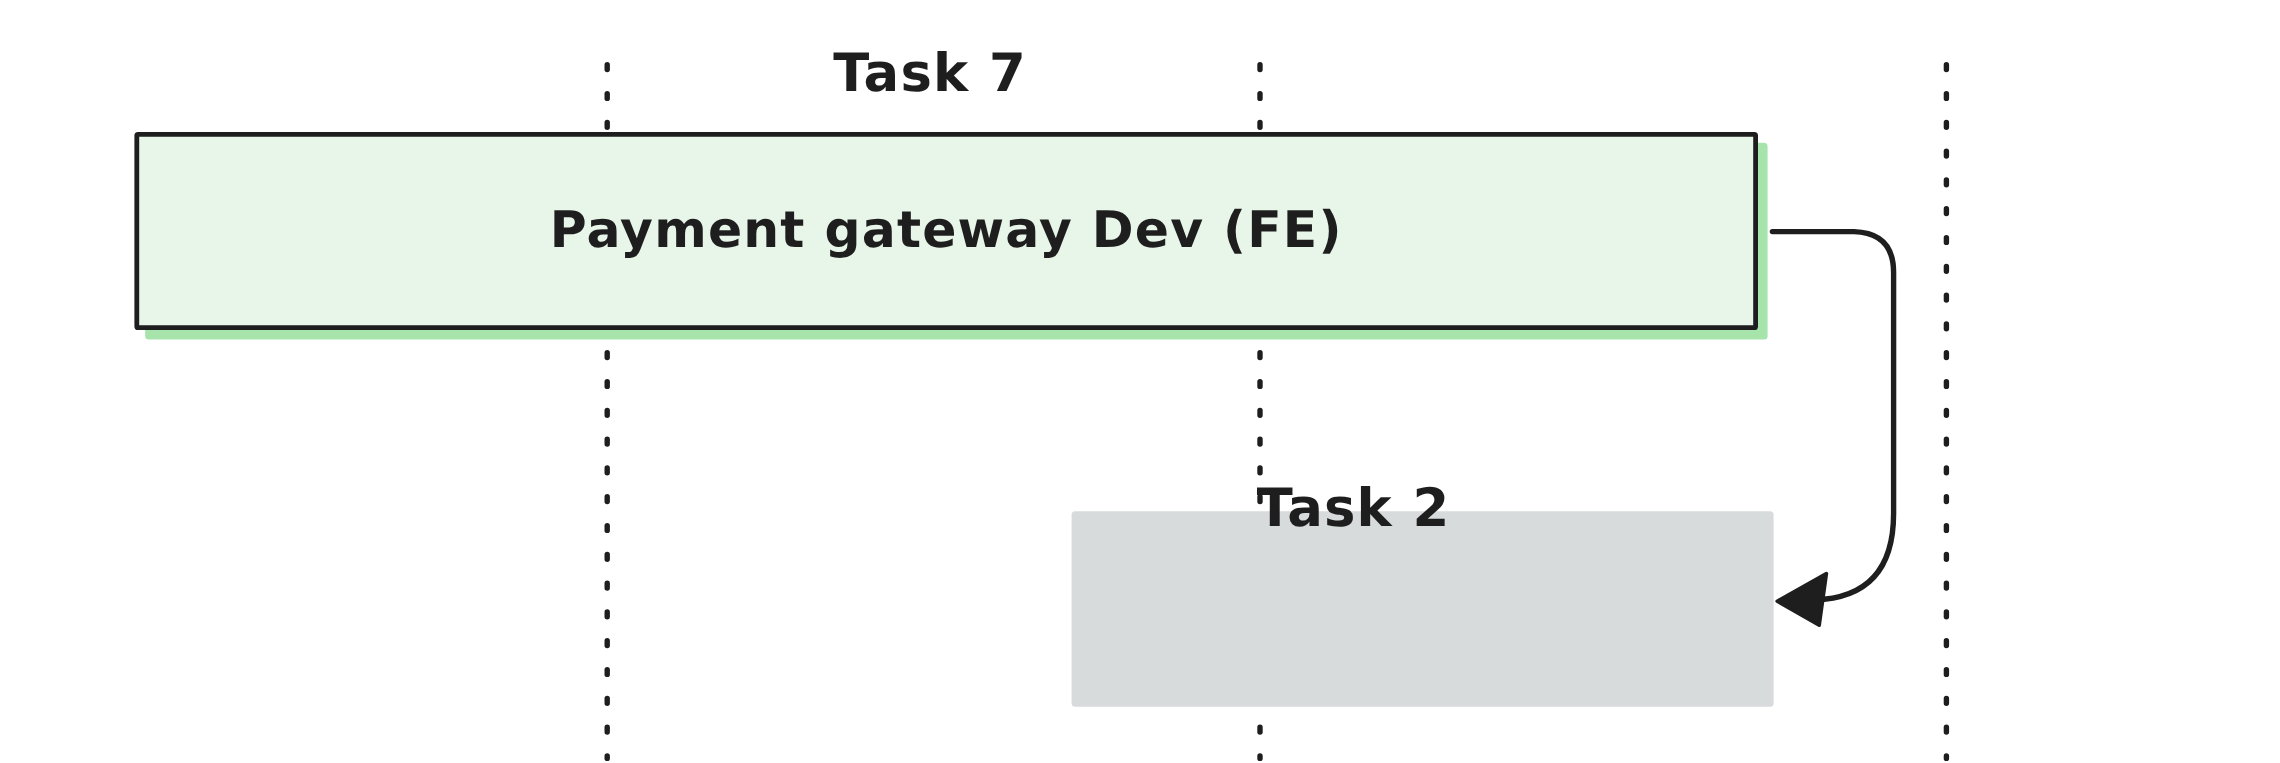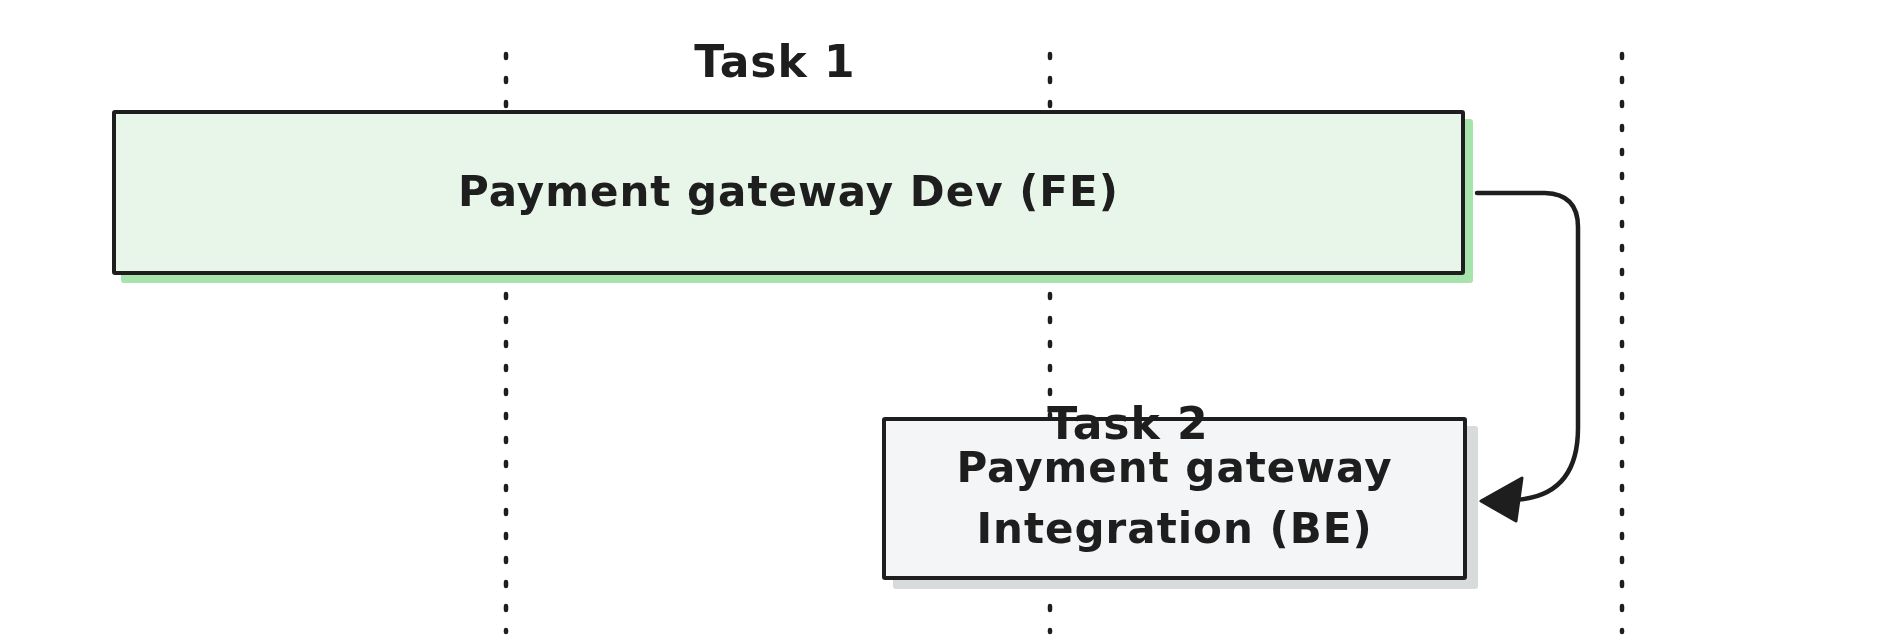--- a/index.html
+++ b/index.html
@@ -82,25 +82,22 @@
     <line class="gridline" x1="1050" y1="54" x2="1050" y2="632"></line>
     <line class="gridline" x1="1622" y1="54" x2="1622" y2="632"></line>
   </svg>
 
   <div class="bar-shadow bar-1-shadow" style="background-color: rgb(166, 228, 172);"></div>
   <div class="bar bar-1" style="background-color: rgb(232, 246, 234);">
     <div class="bar-text">Payment gateway Dev (FE)</div>
   </div>
 
   <div class="bar-shadow bar-2-shadow" style="background-color: rgb(215, 219, 220);"></div>
-  <div class="bar bar-2" style="background-color: rgb(244, 245, 246);">
-    <div class="bar-text">Payment gateway Integration (BE)</div>
-  </div>
 
-  <div class="task-label task-label-1">Task 1</div>
+  <div class="task-label task-label-1">Task 7</div>
   <div class="task-label task-label-2">Task 2</div>
 
   <svg class="layer">
     <path class="connector-path" d="M 1477 193 L 1545 193 Q 1578 194 1578 227 L 1578 428 Q 1578 498 1512 500 L 1500 500"></path>
     <path class="connector-head" d="M 1481 501 L 1522 478 L 1516 521 Z"></path>
   </svg>
 
 </div>
 
 </body></html>

